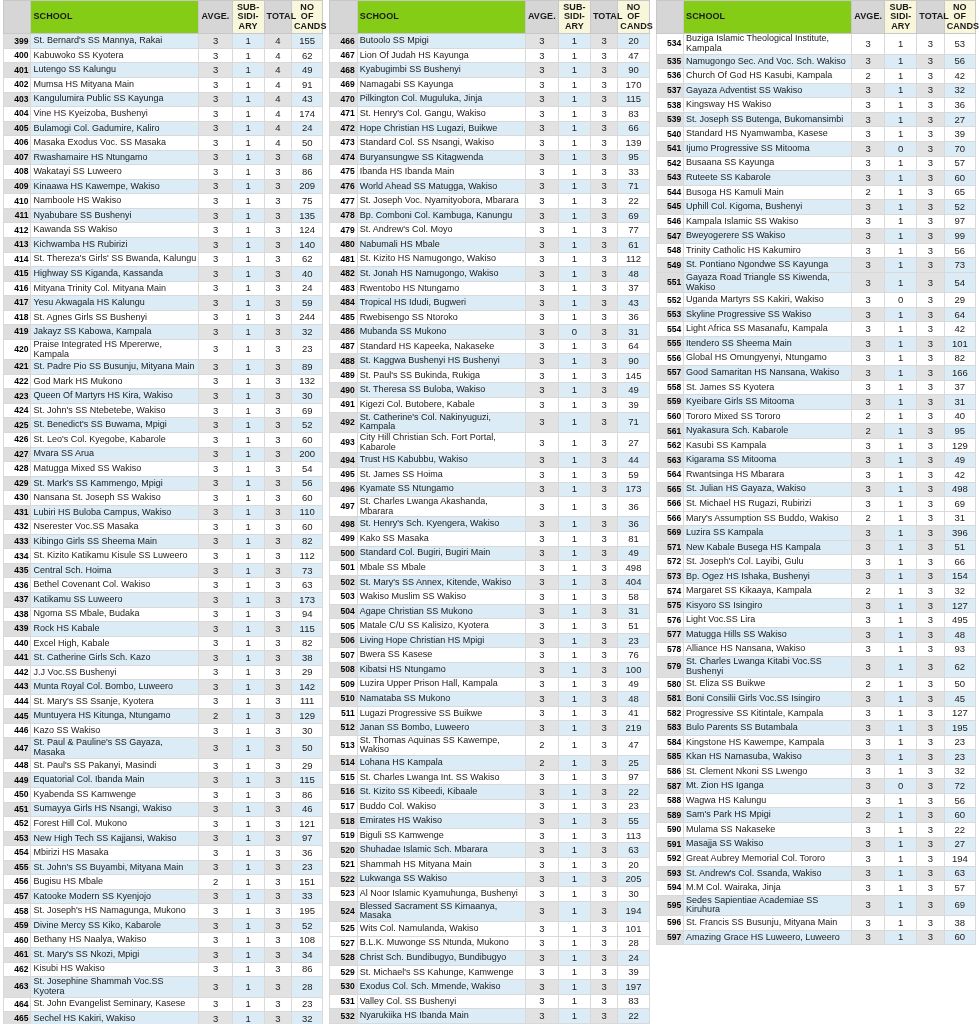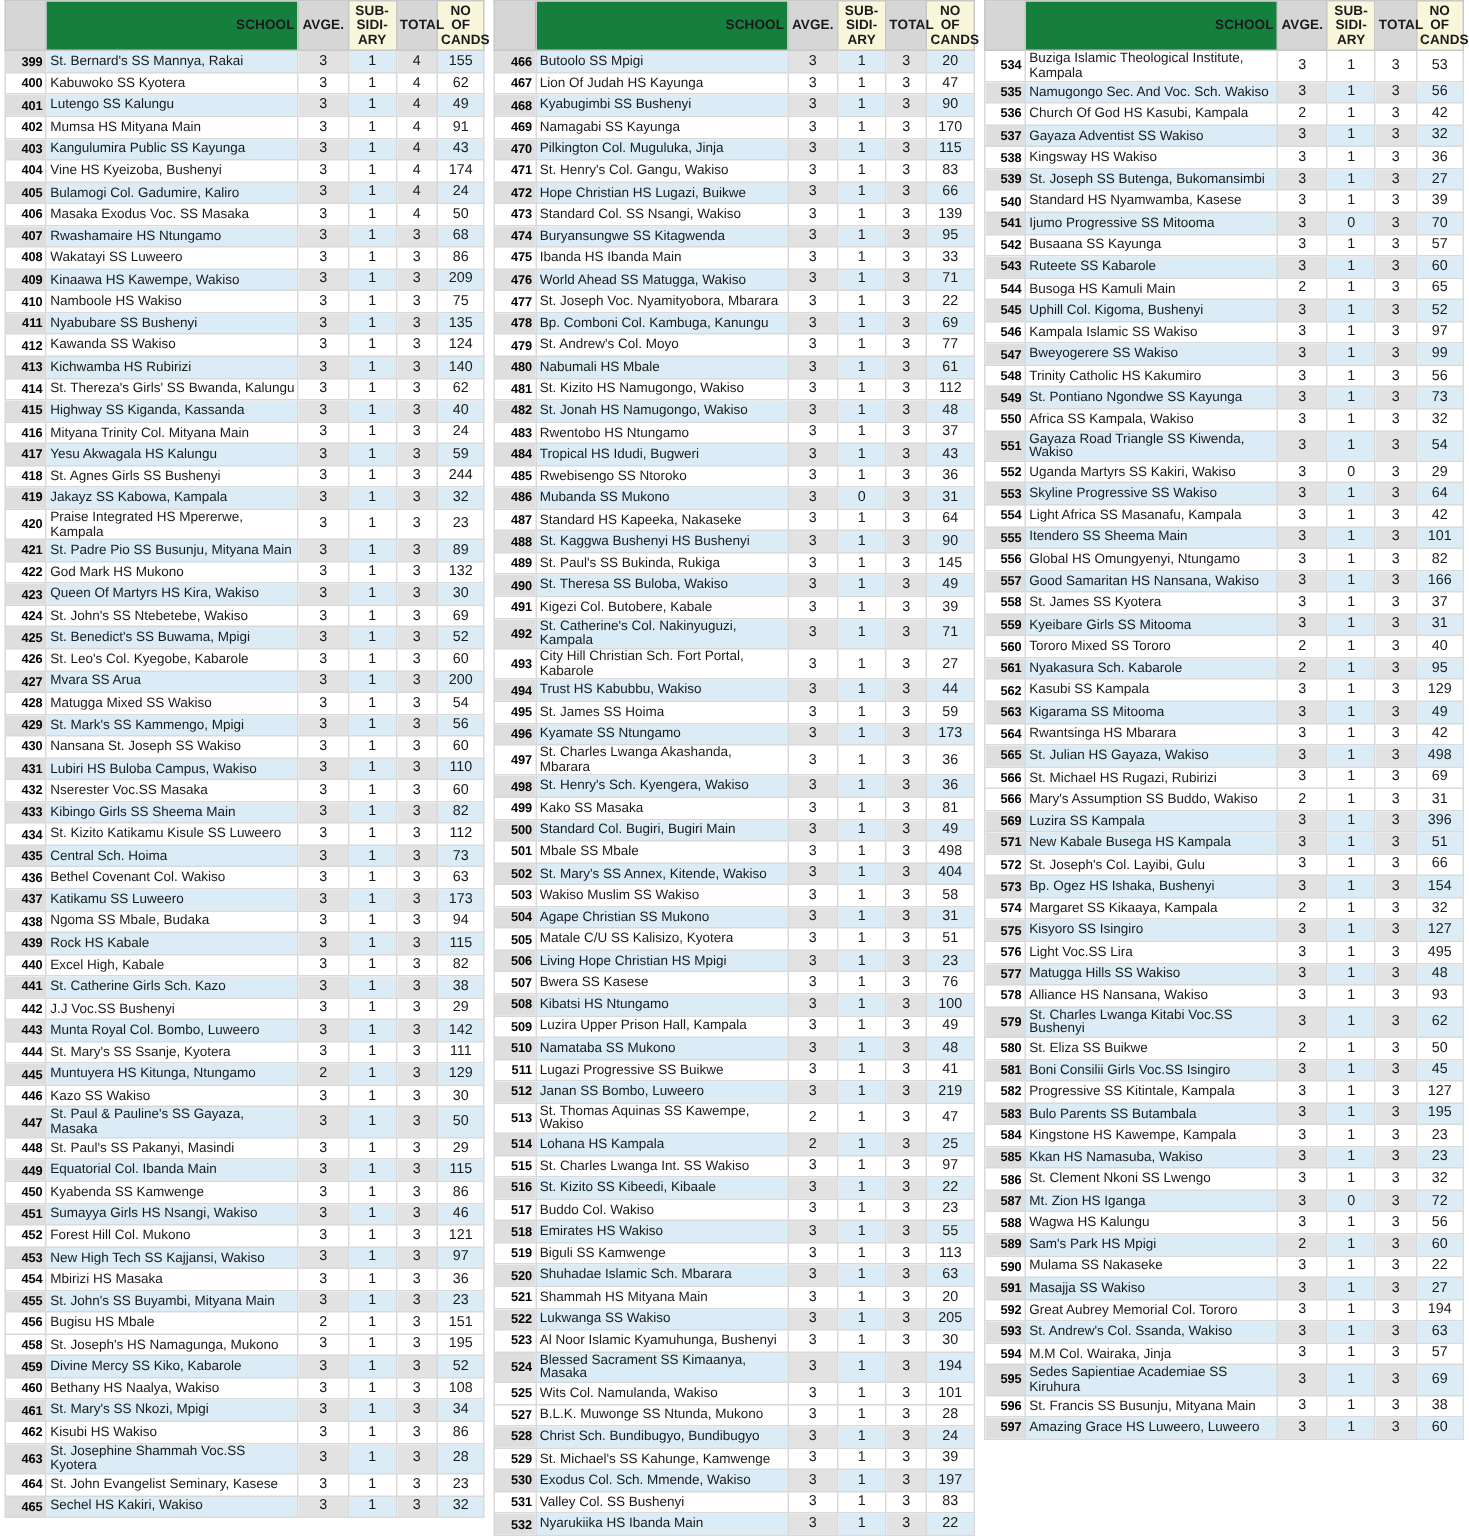--- a/index.html
+++ b/index.html
@@ -32,21 +32,21 @@
     font-weight:bold;
     letter-spacing:.1px;
     line-height:1.05;
     padding:2px 2px;
     border:1px solid #c8c8c8;
     vertical-align:middle;
     height:28px;
     box-sizing:border-box;
   }
   th.h-rank{background:#d6d6d6;border-left:none;}
-  th.h-school{background:#15803d;text-align:right;padding-left:7px;margin-top:16px;}
+  th.h-school{background:#84cc16;text-align:left;padding-left:7px;margin-top:16px;}
   th.h-grey{background:#d6d6d6;text-align:center;}
   th.h-yellow{background:#f8f7dc;text-align:center;}
 
   table.rank td{
     border:1px solid #d9d9d9;
     padding:0 2px;
     height:14.55px;
     box-sizing:border-box;
     line-height:1.08;
     vertical-align:middle;
@@ -580,20 +580,28 @@
             <td class="c-num c-cands">23</td>
           </tr>
           <tr class="plain">
             <td class="c-rank">456</td>
             <td class="c-school">Bugisu HS Mbale</td>
             <td class="c-num c-avge">2</td>
             <td class="c-num c-sub">1</td>
             <td class="c-num c-total">3</td>
             <td class="c-num c-cands">151</td>
           </tr>
+          <tr class="band">
+            <td class="c-rank">457</td>
+            <td class="c-school">Katooke Modern SS Kyenjojo</td>
+            <td class="c-num c-avge">3</td>
+            <td class="c-num c-sub">1</td>
+            <td class="c-num c-total">3</td>
+            <td class="c-num c-cands">33</td>
+          </tr>
           <tr class="plain">
             <td class="c-rank">458</td>
             <td class="c-school">St. Joseph's HS Namagunga, Mukono</td>
             <td class="c-num c-avge">3</td>
             <td class="c-num c-sub">1</td>
             <td class="c-num c-total">3</td>
             <td class="c-num c-cands">195</td>
           </tr>
           <tr class="band">
             <td class="c-rank">459</td>
@@ -1364,28 +1372,20 @@
             <td class="c-num c-cands">56</td>
           </tr>
           <tr class="band">
             <td class="c-rank">549</td>
             <td class="c-school">St. Pontiano Ngondwe SS Kayunga</td>
             <td class="c-num c-avge">3</td>
             <td class="c-num c-sub">1</td>
             <td class="c-num c-total">3</td>
             <td class="c-num c-cands">73</td>
           </tr>
-          <tr class="plain">
-            <td class="c-rank">550</td>
-            <td class="c-school">Africa SS Kampala, Wakiso</td>
-            <td class="c-num c-avge">3</td>
-            <td class="c-num c-sub">1</td>
-            <td class="c-num c-total">3</td>
-            <td class="c-num c-cands">32</td>
-          </tr>
           <tr class="band two-line">
             <td class="c-rank">551</td>
             <td class="c-school">Gayaza Road Triangle SS Kiwenda, Wakiso</td>
             <td class="c-num c-avge">3</td>
             <td class="c-num c-sub">1</td>
             <td class="c-num c-total">3</td>
             <td class="c-num c-cands">54</td>
           </tr>
           <tr class="plain">
             <td class="c-rank">552</td>

